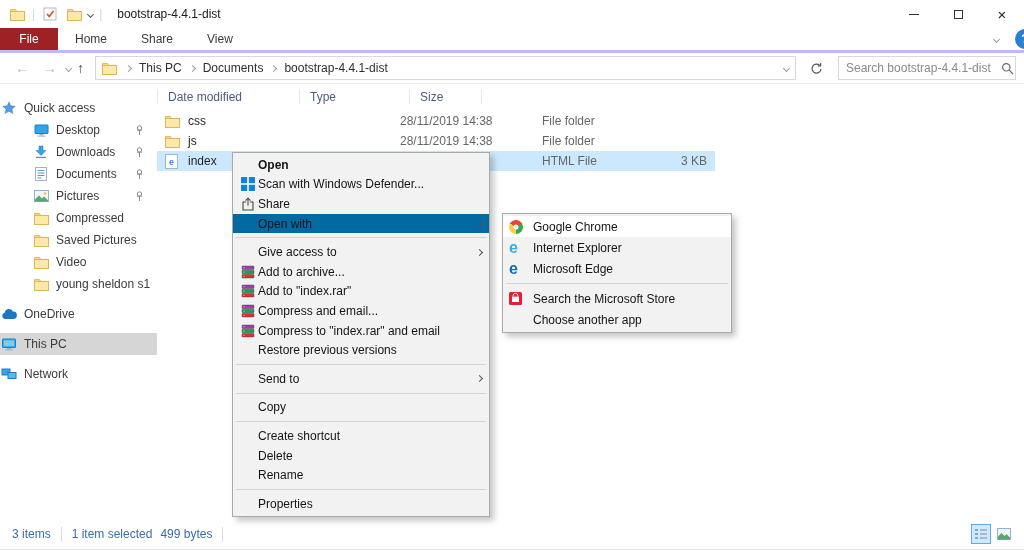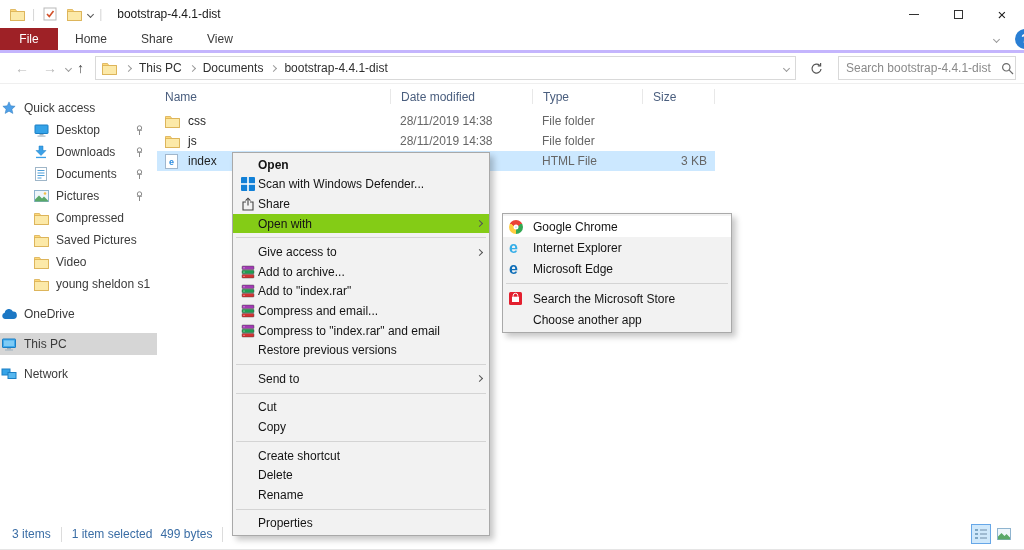--- a/index.html
+++ b/index.html
@@ -65,21 +65,21 @@
   .c-name { width:233px; display:flex; align-items:center; padding-left:8px; }
   .c-name .fic { width:17px; margin-right:6px; display:flex; flex:none; }
   .c-date { width:142px; padding-left:10px; color:#666; }
   .c-type { width:110px; padding-left:10px; color:#666; }
   .c-size { width:73px; text-align:right; padding-right:8px; color:#666; }
 
   
   .ctxmenu { position:absolute; left:232px; top:152px; width:258px; background:var(--menu-bg,#f2f2f2); border:1px solid #a9a9a9; box-shadow:4px 4px 6px rgba(0,0,0,0.22); padding:2px 0; z-index:5; }
   .mi { height:19.6px; display:flex; align-items:center; padding:0 7px 0 4px; color:#141414; }
   .mi.bold .mlabel { font-weight:bold; }
-  .mi.hl { background:#84cc16; }
+  .mi.hl { background:#0369a1; }
   .mic { width:21px; display:flex; justify-content:center; align-items:center; flex:none; }
   .marrow { margin-left:auto; display:flex; }
   .msep { height:1px; background:#d4d4d4; margin:4px 3px; }
 
   .submenu { position:absolute; left:502px; top:213px; width:230px; background:var(--menu-bg,#f2f2f2); border:1px solid #a9a9a9; box-shadow:4px 4px 6px rgba(0,0,0,0.22); padding:2px 0; z-index:6; }
   .smi { height:21px; display:flex; align-items:center; padding:0 7px 0 6px; color:#141414; }
   .smi.hl { background:#fff; }
   .smic { width:24px; display:flex; justify-content:flex-start; align-items:center; flex:none; }
 
   
@@ -332,21 +332,20 @@
             <svg width="16" height="12" viewBox="0 0 16 12">
               <rect x="1" y="1" width="8" height="6" fill="#35a3e8" stroke="#1b7fc4"></rect>
               <rect x="7" y="4.5" width="8" height="6" fill="#57b7ef" stroke="#1b7fc4"></rect>
             </svg>
           </span>
           <span class="side-label">Network</span>
         </div>
       </div>
     <div class="files">
       <div class="fhdr">
-        <span class="hc hc-name">Name</span>
         <span class="hc hc-date">Date modified</span>
         <span class="hc hc-type">Type</span>
         <span class="hc hc-size">Size</span>
       </div>
       <div class="frows">
           <div class="frow">
             <span class="c-name">
               <span class="fic">
                 <svg width="15" height="13" viewBox="0 0 15 13">
                   <path d="M0.5 1.5h5l1.3 2h7.7v9H.5z" fill="#ffd978" stroke="#d9af52" stroke-width=".8"></path>
@@ -498,24 +497,20 @@
       <div class="mi">
         <span class="mic"></span>
         <span class="mlabel">Send to</span>
         <span class="marrow">
           <span class="chev r"></span>
         </span>
       </div>
       <div class="msep"></div>
       <div class="mi">
         <span class="mic"></span>
-        <span class="mlabel">Cut</span>
-      </div>
-      <div class="mi">
-        <span class="mic"></span>
         <span class="mlabel">Copy</span>
       </div>
       <div class="msep"></div>
       <div class="mi">
         <span class="mic"></span>
         <span class="mlabel">Create shortcut</span>
       </div>
       <div class="mi">
         <span class="mic"></span>
         <span class="mlabel">Delete</span>

